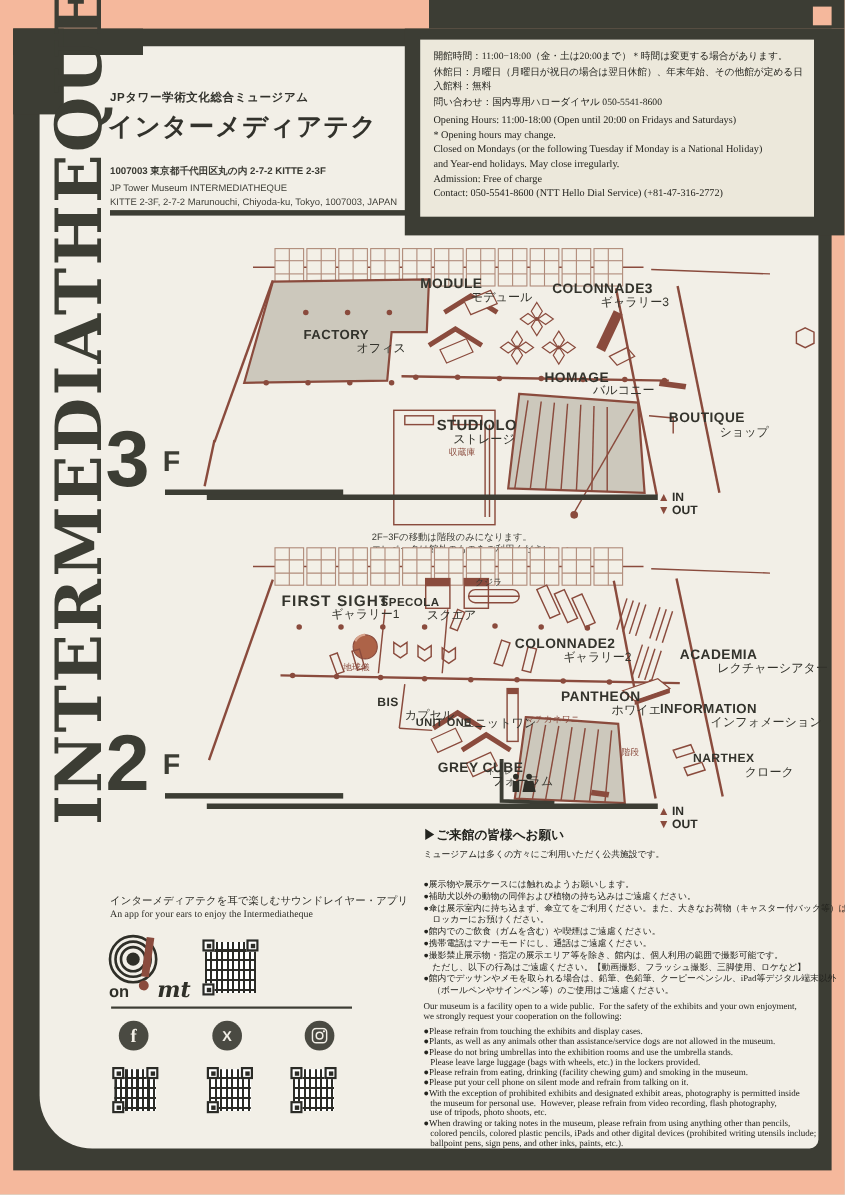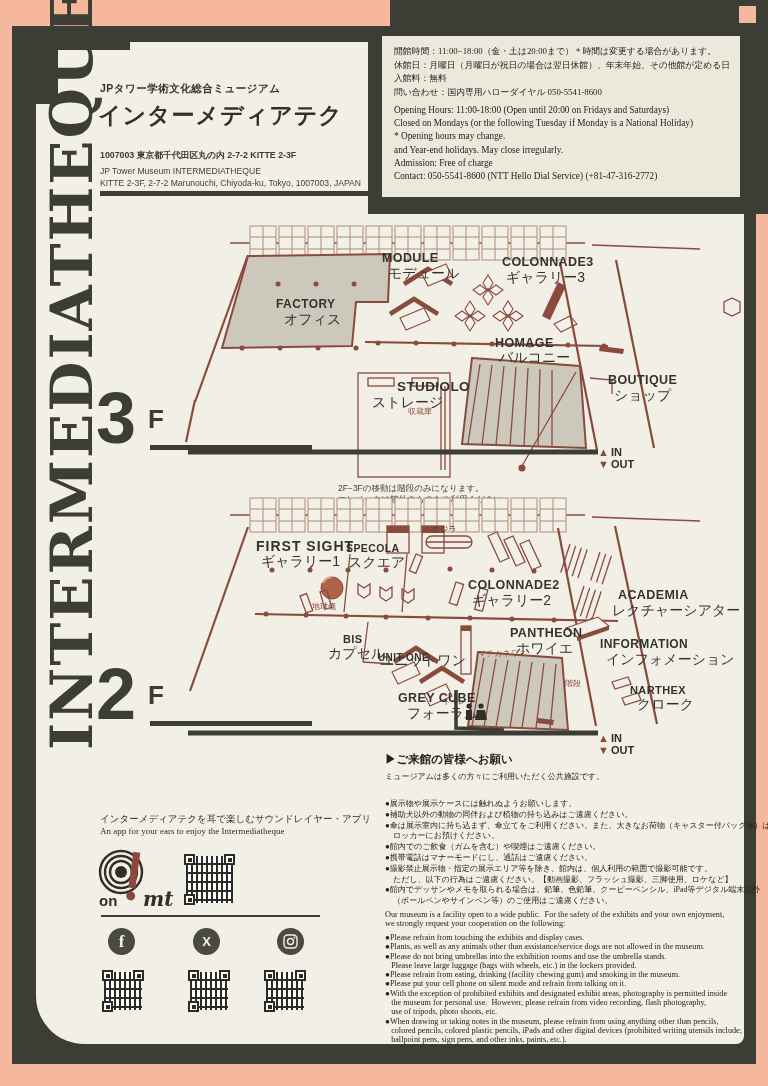--- a/index.html
+++ b/index.html
@@ -27,21 +27,21 @@
   .h-addr{font-size:8.8px;font-weight:700;color:#3a3a33;}
   .h-en{font-size:8.6px;color:#3f3f38;}
   .rule{position:absolute;background:#3c3d34;}
   
   .bignum{font-weight:700;font-size:72px;line-height:1;color:#3c3d34;letter-spacing:-2px;}
   .bigF{font-weight:700;font-size:26px;color:#3c3d34;}
   
   .plan{position:absolute;}
   .rname{position:absolute;white-space:nowrap;font-weight:700;font-size:12.5px;line-height:1;
          color:#33332c;letter-spacing:.4px;}
-  .rsub{position:absolute;white-space:nowrap;font-size:14px;line-height:1;color:#33332c;}
+  .rsub{position:absolute;white-space:nowrap;font-size:11px;line-height:1;color:#33332c;margin-left:40px;}
   .rtag{position:absolute;white-space:nowrap;font-size:8px;line-height:1;color:#8a4b3d;}
   .note{position:absolute;white-space:nowrap;font-size:8.5px;line-height:11px;color:#3a3a33;margin-top:28px;}
   .inout{position:absolute;font-weight:700;font-size:11px;color:#2e2e28;line-height:12px;}
   .inout .tri{color:#8a4b3d;font-size:11px;margin-right:2px;}
   svg .m{stroke:#8a4b3d;fill:none;stroke-width:1.3;}
   svg .m2{stroke:#8a4b3d;fill:none;stroke-width:2.2;}
   svg .m4{stroke-width:4.5;}
   svg .mf{fill:#8a4b3d;stroke:none;}
   svg .gf{fill:#ccc8bc;stroke:#8a4b3d;stroke-width:2;}
   svg .wf{fill:#f3f0e7;stroke:#8a4b3d;stroke-width:1.1;}
@@ -81,22 +81,22 @@
   <div class="dkf" style="left:390px;top:0;width:378px;height:26px;"></div>
   <div class="pink-sq" style="left:739px;top:6px;width:17px;height:17px;"></div>
 
   <div class="infobox">
     <div class="info-ja">開館時間：11:00−18:00（金・土は20:00まで）＊時間は変更する場合があります。</div>
     <div class="info-ja">休館日：月曜日（月曜日が祝日の場合は翌日休館）、年末年始、その他館が定める日</div>
     <div class="info-ja">入館料：無料</div>
     <div class="info-ja">問い合わせ：国内専用ハローダイヤル 050-5541-8600</div>
     <div style="height:5px;"></div>
     <div class="info-en">Opening Hours: 11:00-18:00 (Open until 20:00 on Fridays and Saturdays)</div>
+    <div class="info-en">* Opening hours may change.</div>
     <div class="info-en">Closed on Mondays (or the following Tuesday if Monday is a National Holiday)</div>
-    <div class="info-en">* Opening hours may change.</div>
     <div class="info-en">and Year-end holidays. May close irregularly.</div>
     <div class="info-en">Admission: Free of charge</div>
     <div class="info-en">Contact: 050-5541-8600 (NTT Hello Dial Service) (+81-47-316-2772)</div>
   </div>
 
   <div class="vtitle">
     <span>INTERMEDIATHEQUE</span>
   </div>
 
   <div class="abs h-label" style="left:100px;top:82px;">JPタワー学術文化総合ミュージアム</div>

